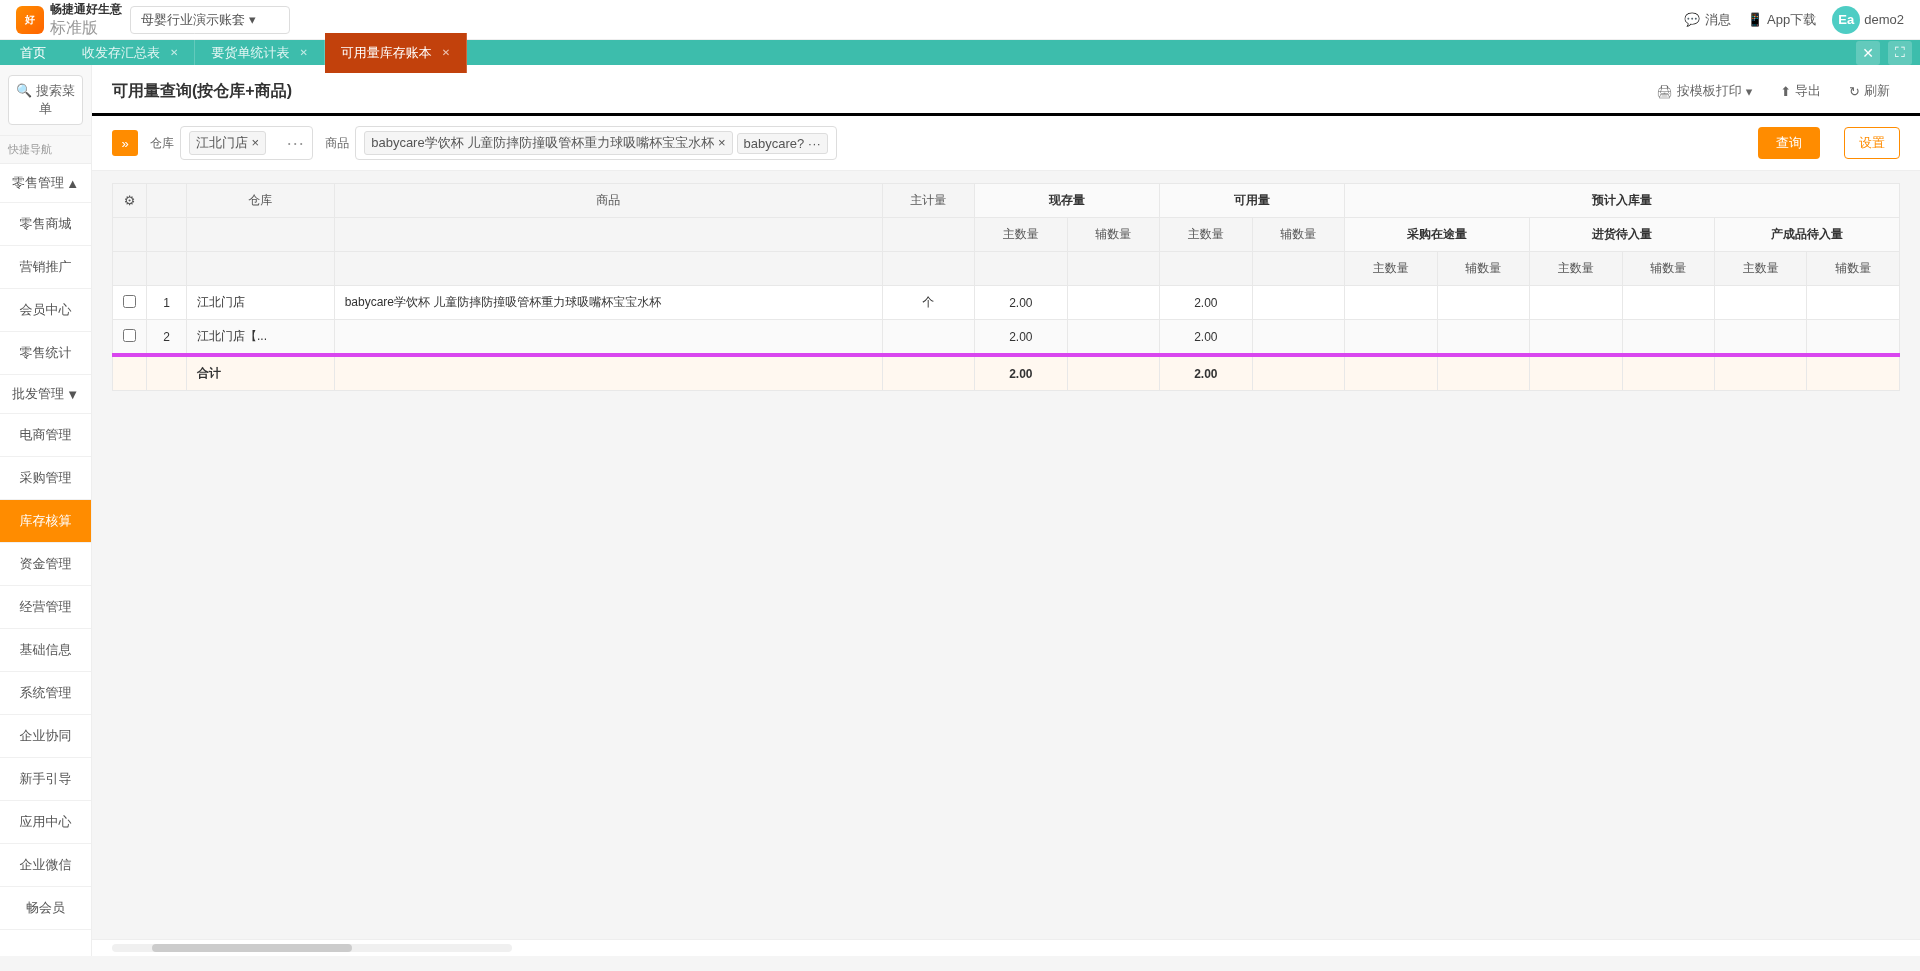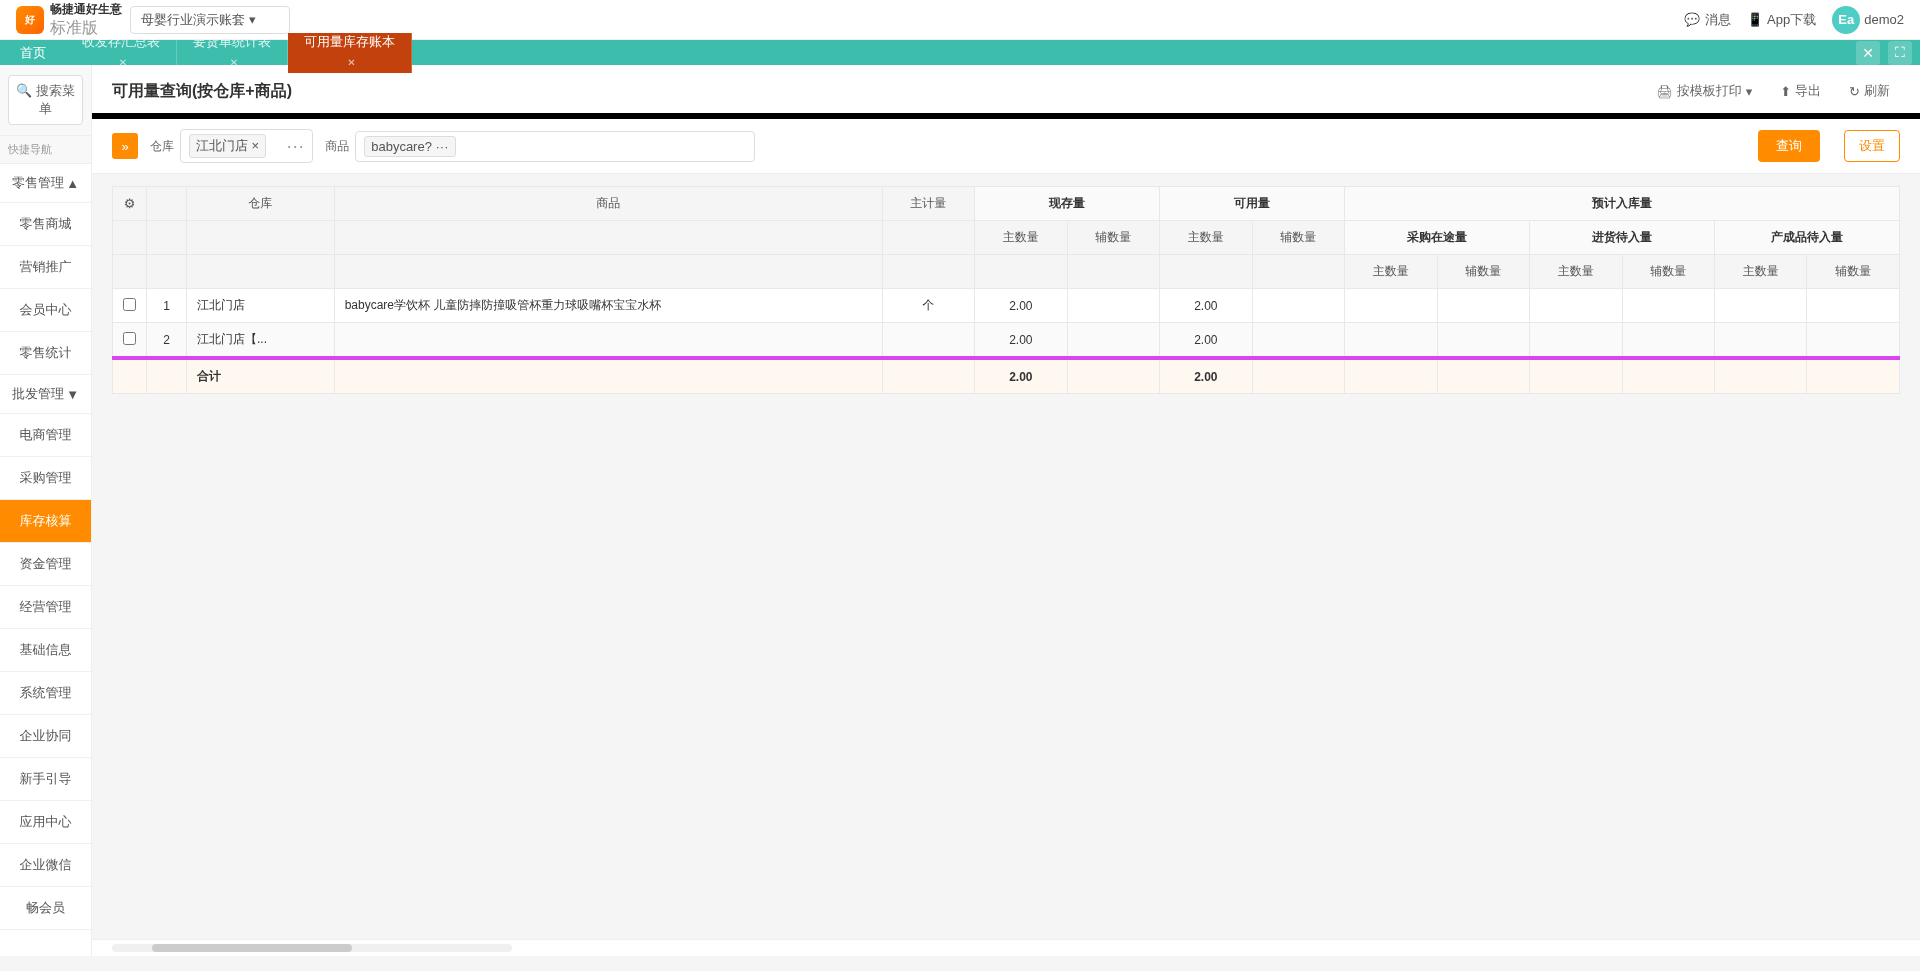--- a/index.html
+++ b/index.html
@@ -95,21 +95,20 @@
       height: 40px;
       display: flex;
       align-items: center;
       padding: 0 16px;
       cursor: pointer;
       color: rgba(255,255,255,0.85);
       font-size: 13px;
       border-right: 1px solid rgba(255,255,255,0.2);
       gap: 6px;
       position: relative;
-      flex-direction: column;
     }
     .tab-item.active {
       background: #c2410c;
       color: #fff;
     }
     .tab-item .tab-close {
       font-size: 10px;
       color: rgba(255,255,255,0.7);
       cursor: pointer;
       margin-left: 4px;
@@ -217,21 +216,21 @@
       background: #f5f5f5;
     }
 
     
     .page-header {
       background: #fff;
       padding: 12px 20px 8px;
       display: flex;
       align-items: center;
       justify-content: space-between;
-      border-bottom: 6px solid #000000;
+      border-bottom: 3px solid #000000;
     }
     .page-title {
       font-size: 16px;
       font-weight: bold;
       color: #333;
     }
     .page-actions {
       display: flex;
       align-items: center;
       gap: 8px;
@@ -553,20 +552,23 @@
           <span class="filter-tag">
             <span>江北门店 ×</span>
           </span>
           <span class="filter-dots">···</span>
         </div>
       </div>
       <div class="filter-field">
         <span class="filter-label">商品</span>
         <div class="filter-input" style="min-width: 400px; flex-wrap: wrap; gap: 4px;">
           <span class="filter-tag">
+            <span>babycare学饮杯 儿童防摔防撞吸管杯重力球吸嘴杯宝宝水杯 ×</span>
+          </span>
+          <span class="filter-tag">
             <span>babycare? ···</span>
           </span>
         </div>
       </div>
       <div class="filter-actions-right">
         <button class="btn-query">查询</button>
         <button class="btn-setting">设置</button>
       </div>
     </div>
 

